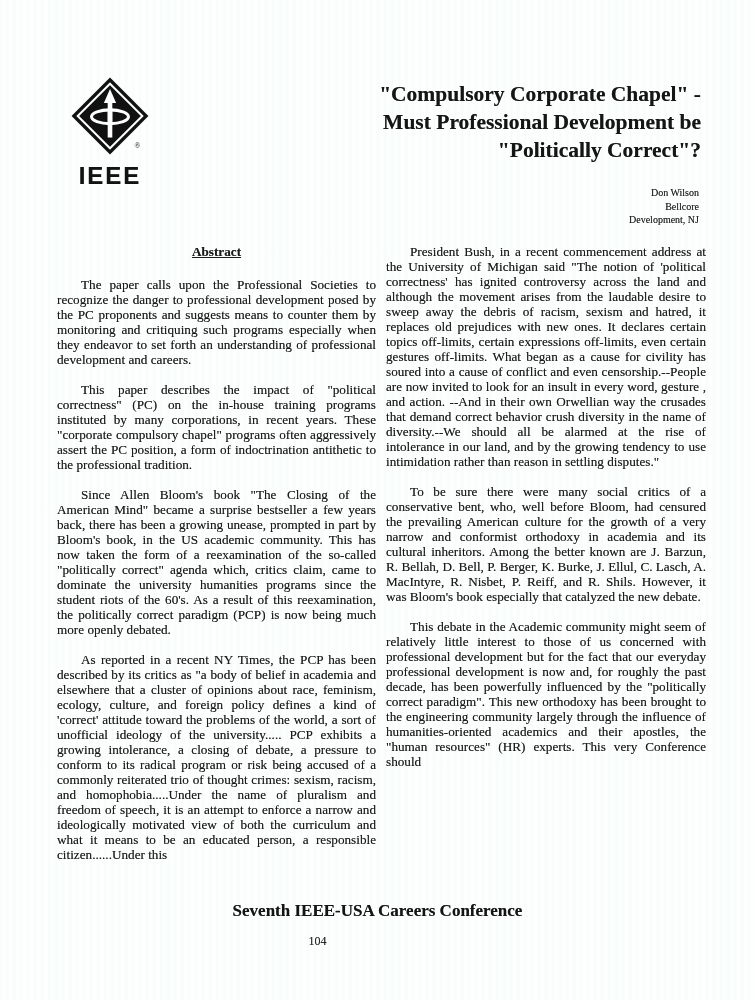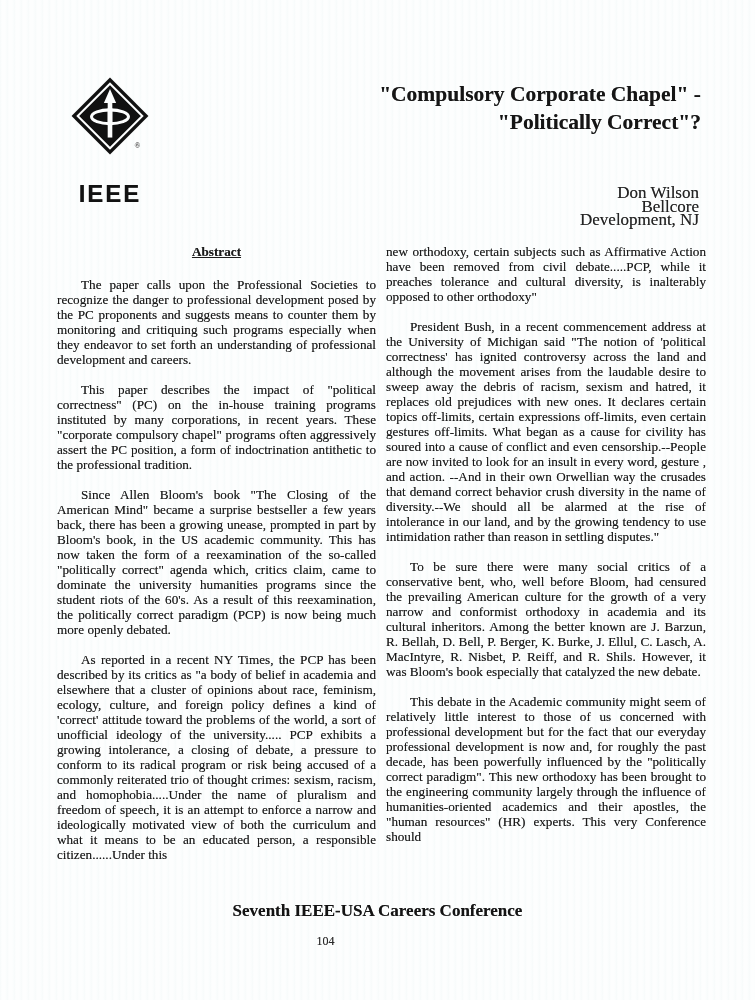--- a/index.html
+++ b/index.html
@@ -27,21 +27,21 @@
 
   
   .logo {
     position: absolute;
     left: 66px;
     top: 76px;
     width: 88px;
     text-align: center;
   }
   .logo-text {
-    margin-top: 20px;
+    margin-top: 2px;
     font-family: "Liberation Sans", sans-serif;
     font-weight: 800;
     font-size: 24px;
     letter-spacing: 2px;
     color: #121212;
   }
 
   
   .title {
     position: absolute;
@@ -52,21 +52,21 @@
     font-weight: bold;
     font-size: 21.5px;
     line-height: 28px;
     color: #151515;
   }
   .byline {
     position: absolute;
     top: 186px;
     right: 56px;
     text-align: right;
-    font-size: 17px;
+    font-size: 10px;
     line-height: 13.5px;
     color: #242424;
   }
 
   
   .col {
     position: absolute;
     top: 244px;
     width: 319px;
     font-size: 13.2px;
@@ -96,21 +96,21 @@
     left: 0;
     width: 755px;
     text-align: center;
     font-weight: bold;
     font-size: 17px;
     color: #141414;
   }
   .page-num {
     position: absolute;
     top: 934px;
-    left: 16px;
+    left: 8px;
     width: 619px;
     text-align: center;
     font-size: 12px;
     color: #2a2a2a;
   }
 </style>
 </head>
 <body>
 
 <div class="page">
@@ -123,39 +123,39 @@
       <rect x="49" y="33" width="6" height="47" fill="#fdfefe"></rect>
       <ellipse cx="52" cy="53" rx="24" ry="9" fill="none" stroke="#fdfefe" stroke-width="4"></ellipse>
       <rect x="49" y="42" width="6" height="22" fill="#fdfefe"></rect>
       <text x="84" y="94" font-size="10" fill="#111" font-family="Liberation Serif, serif">®</text>
     </svg>
     <div class="logo-text scan-text">IEEE</div>
   </div>
 
   <div class="title scan-text">
     <div>"Compulsory Corporate Chapel" -</div>
+    <div>Must Professional Development be</div>
     <div>"Politically Correct"?</div>
   </div>
 
   <div class="byline scan-text">
     <div>Don Wilson</div>
     <div>Bellcore</div>
     <div>Development, NJ</div>
   </div>
 
   <div class="col col-left scan-text">
     <div class="heading">Abstract</div>
     <p class="indent">The paper calls upon the Professional Societies to recognize the danger to professional development posed by the PC proponents and suggests means to counter them by monitoring and critiquing such programs especially when they endeavor to set forth an understanding of professional development and careers.</p>
     <p class="indent">This paper describes the impact of "political correctness" (PC) on the in-house training programs instituted by many corporations, in recent years. These "corporate compulsory chapel" programs often aggressively assert the PC position, a form of indoctrination antithetic to the professional tradition.</p>
     <p class="indent">Since Allen Bloom's book "The Closing of the American Mind" became a surprise bestseller a few years back, there has been a growing unease, prompted in part by Bloom's book, in the US academic community. This has now taken the form of a reexamination of the so-called "politically correct" agenda which, critics claim, came to dominate the university humanities programs since the student riots of the 60's. As a result of this reexamination, the politically correct paradigm (PCP) is now being much more openly debated.</p>
     <p class="indent">As reported in a recent NY Times, the PCP has been described by its critics as "a body of belief in academia and elsewhere that a cluster of opinions about race, feminism, ecology, culture, and foreign policy defines a kind of 'correct' attitude toward the problems of the world, a sort of unofficial ideology of the university..... PCP exhibits a growing intolerance, a closing of debate, a pressure to conform to its radical program or risk being accused of a commonly reiterated trio of thought crimes: sexism, racism, and homophobia.....Under the name of pluralism and freedom of speech, it is an attempt to enforce a narrow and ideologically motivated view of both the curriculum and what it means to be an educated person, a responsible citizen......Under this</p>
   </div>
 
   <div class="col col-right scan-text">
-    <p>new orthodoxy, certain subjects such as Affirmative Action have been removed from civil debate.....PCP, while it preaches tolerance and cultural diversity, is inalterably opposed to other orthodoxy"</p>
     <p class="indent">President Bush, in a recent commencement address at the University of Michigan said "The notion of 'political correctness' has ignited controversy across the land and although the movement arises from the laudable desire to sweep away the debris of racism, sexism and hatred, it replaces old prejudices with new ones. It declares certain topics off-limits, certain expressions off-limits, even certain gestures off-limits. What began as a cause for civility has soured into a cause of conflict and even censorship.--People are now invited to look for an insult in every word, gesture , and action. --And in their own Orwellian way the crusades that demand correct behavior crush diversity in the name of diversity.--We should all be alarmed at the rise of intolerance in our land, and by the growing tendency to use intimidation rather than reason in settling disputes."</p>
     <p class="indent">To be sure there were many social critics of a conservative bent, who, well before Bloom, had censured the prevailing American culture for the growth of a very narrow and conformist orthodoxy in academia and its cultural inheritors. Among the better known are J. Barzun, R. Bellah, D. Bell, P. Berger, K. Burke, J. Ellul, C. Lasch, A. MacIntyre, R. Nisbet, P. Reiff, and R. Shils. However, it was Bloom's book especially that catalyzed the new debate.</p>
     <p class="indent">This debate in the Academic community might seem of relatively little interest to those of us concerned with professional development but for the fact that our everyday professional development is now and, for roughly the past decade, has been powerfully influenced by the "politically correct paradigm". This new orthodoxy has been brought to the engineering community largely through the influence of humanities-oriented academics and their apostles, the "human resources" (HR) experts. This very Conference should</p>
   </div>
 
   <div class="footer-conf scan-text">Seventh IEEE-USA Careers Conference</div>
   <div class="page-num scan-text">104</div>
 
 </div>
 

